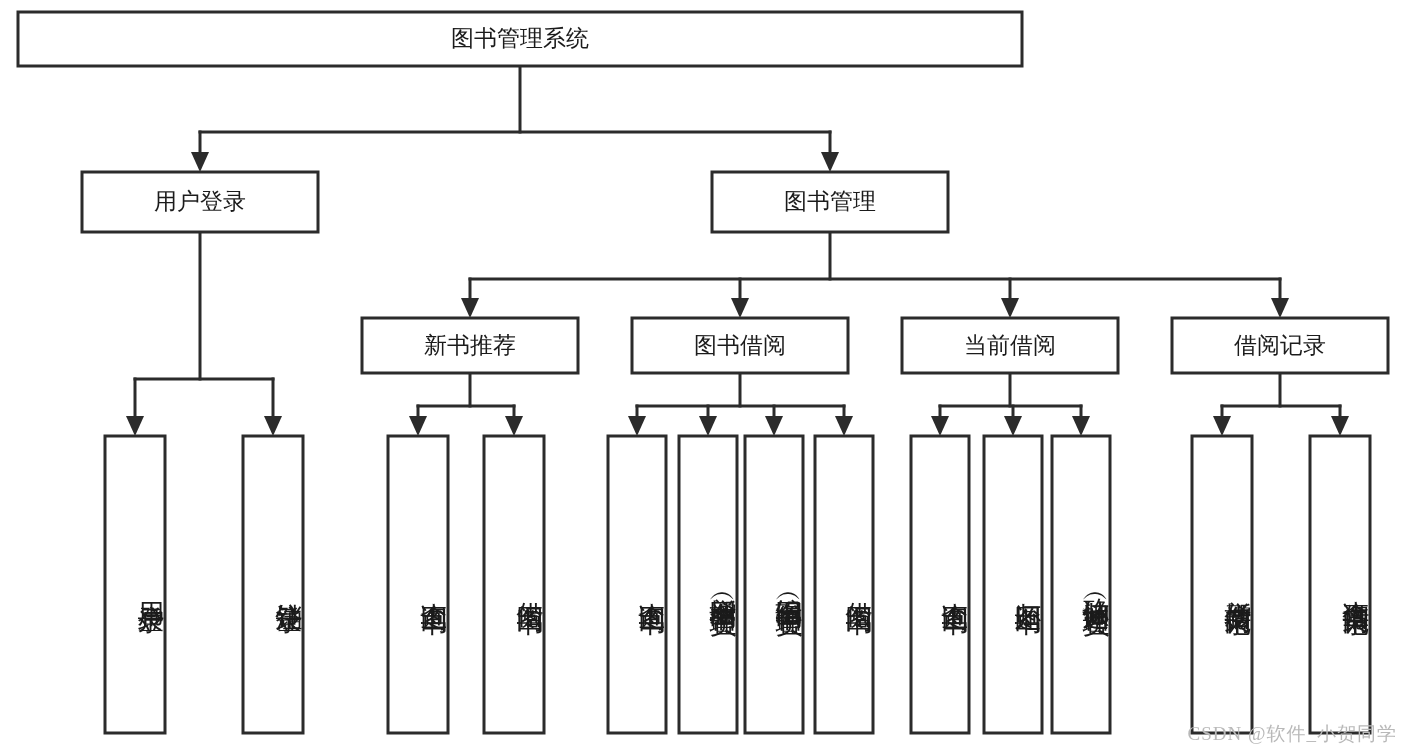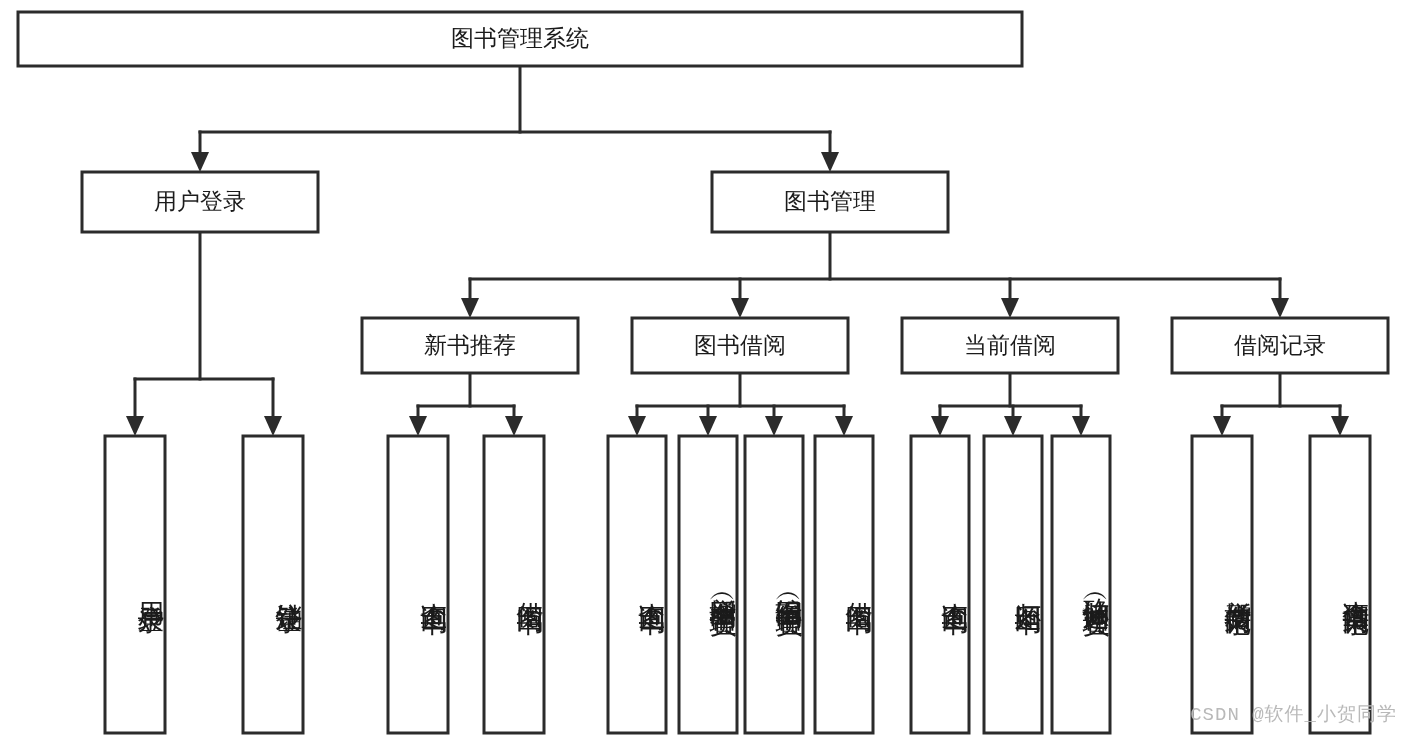--- a/index.html
+++ b/index.html
@@ -59,22 +59,22 @@
     text-align: center;
     display: flex;
     align-items: flex-start;
     justify-content: center;
     white-space: nowrap;
     pointer-events: none;
   }
   .watermark {
     position: absolute;
     right: 8px;
-    bottom: 20px;
-    font-family: Liberation Mono, monospace;
+    bottom: 0;
+    font-family: Liberation Serif, serif;
     font-size: 19px;
     color: #b9b9b9;
     letter-spacing: 1px;
     white-space: nowrap;
   }
 </style>
 </head>
 <body>
 
 <div id="diagram-root">

